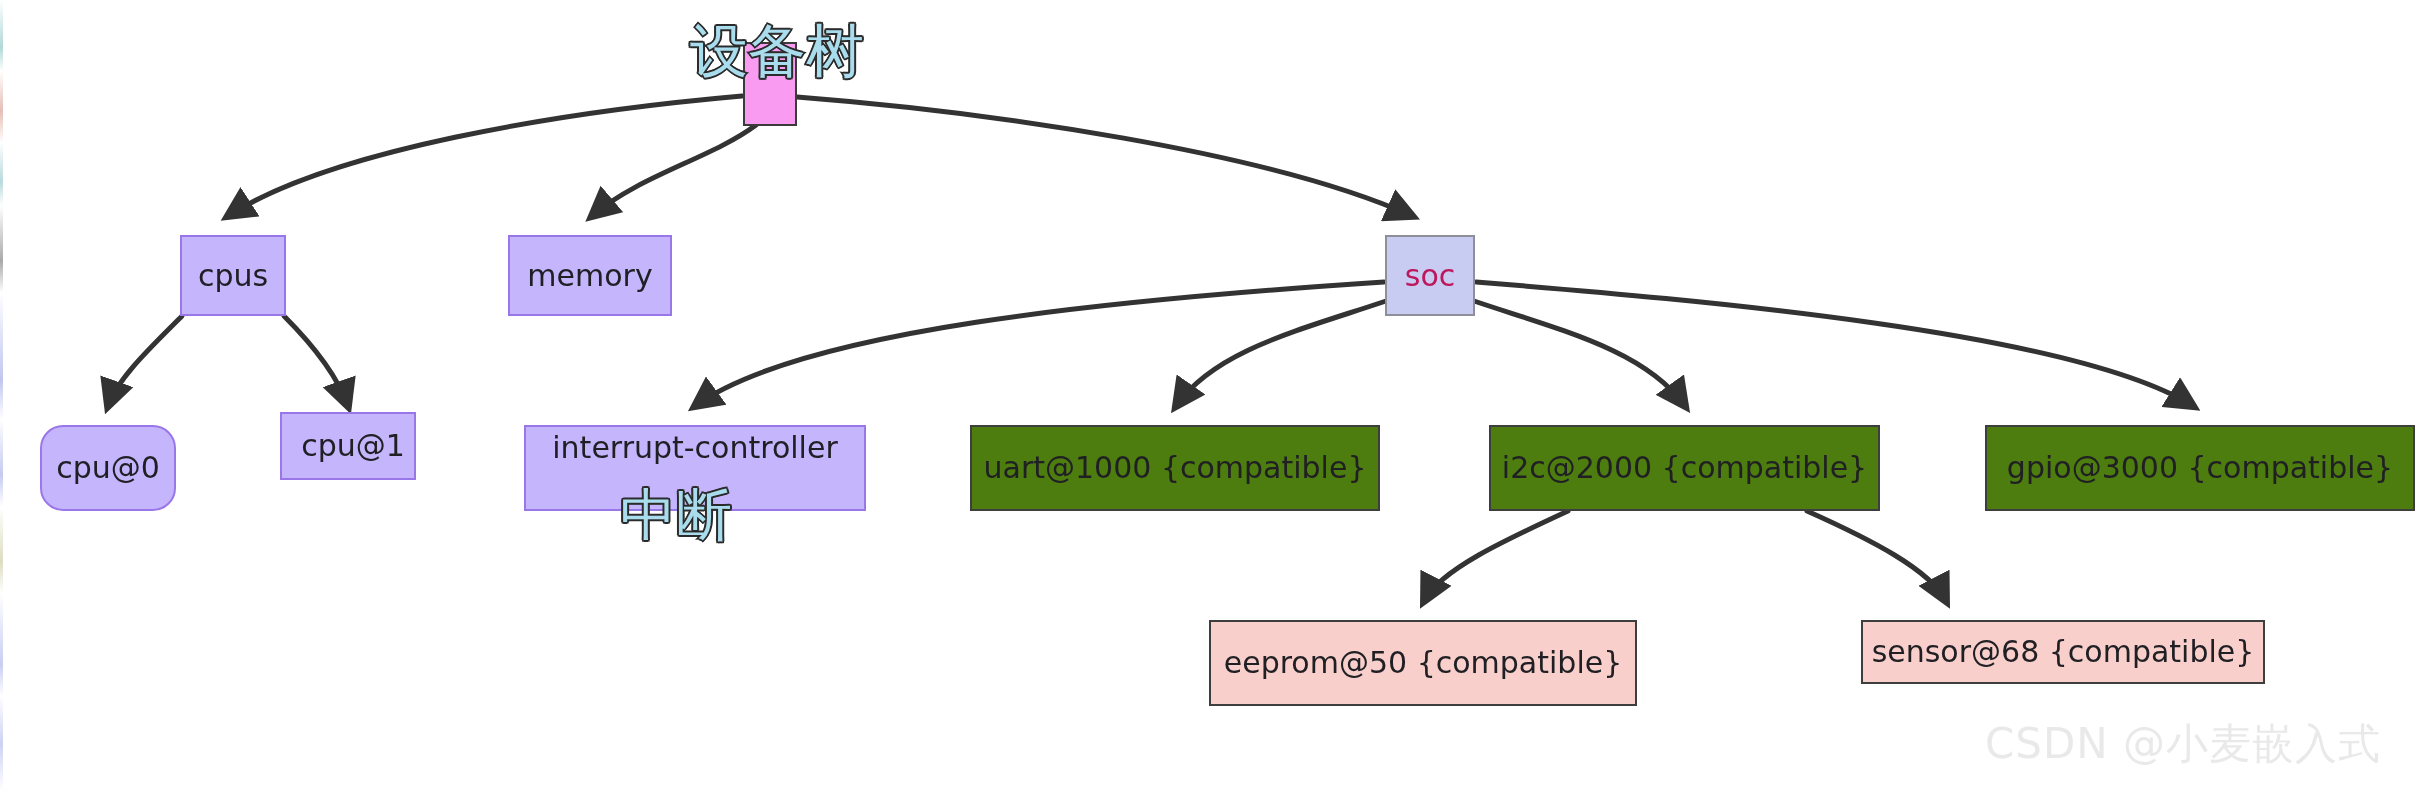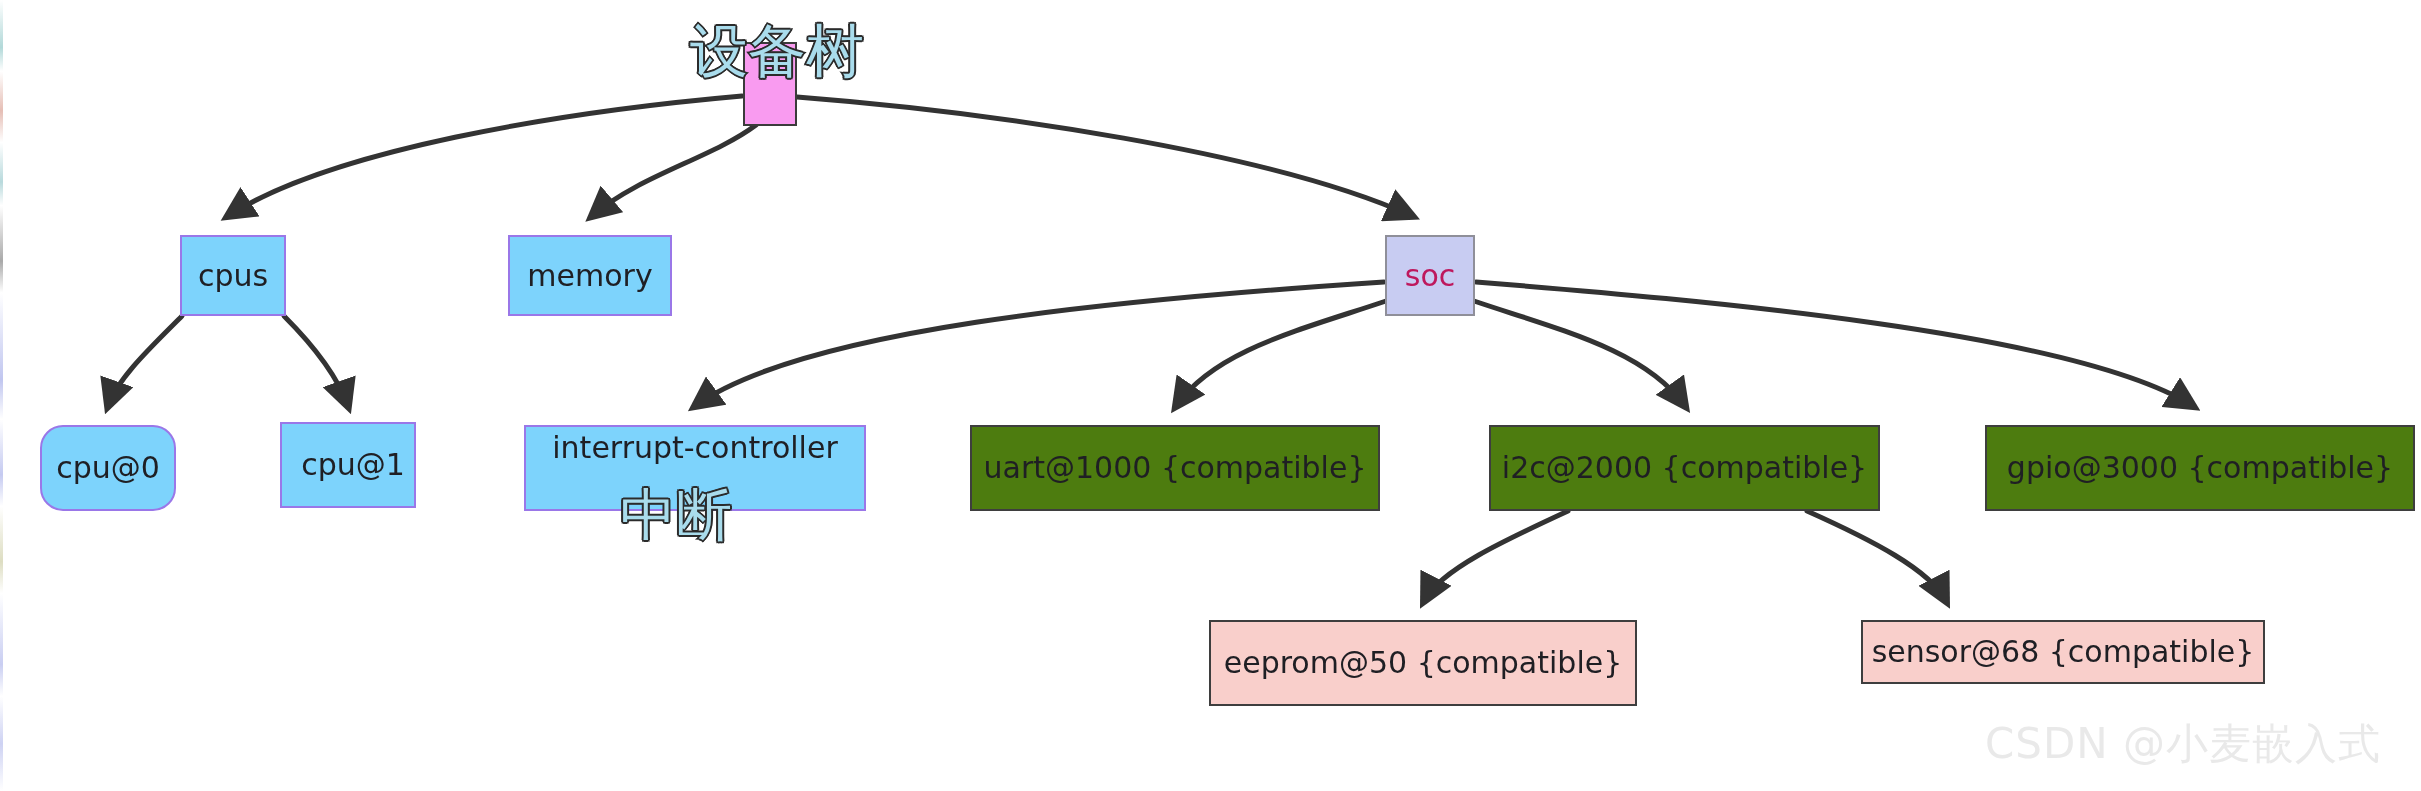--- a/index.html
+++ b/index.html
@@ -56,21 +56,21 @@
     align-items: center;
     justify-content: center;
     white-space: nowrap;
   }
   .node .label {
     line-height: 1;
   }
 
   
   .n-lav {
-    background: #7dd3fc;
+    background: #c4b5fd;
     border: 2px solid #9A77E8;
     color: #1f1f24;
     font-size: 30px;
   }
   
   .n-soc {
     background: #C8CCF2;
     border: 2px solid #8f8f99;
     color: #be185d;
     font-size: 30px;
@@ -186,21 +186,21 @@
   </div>
 
   <div class="node n-soc" style="left:1385px; top:235px; width:90px; height:81px;">
     <span class="label">soc</span>
   </div>
 
   <div class="node n-lav" style="left:40px; top:425px; width:136px; height:86px;border-radius:23px;">
     <span class="label">cpu@0</span>
   </div>
 
-  <div class="node n-lav" style="left:280px; top:422px; width:136px; height:86px;padding-left:10px;">
+  <div class="node n-lav" style="left:280px; top:412px; width:136px; height:68px;padding-left:10px;">
     <span class="label">cpu@1</span>
   </div>
 
   <div class="node n-lav" style="left:524px; top:425px; width:342px; height:86px; align-items:flex-start; padding-top:6px;">
     <span class="label">interrupt-controller</span>
   </div>
   <div id="irq-cjk" class="cjk-overlay">中断</div>
 
   <div class="node n-green" style="left:970px; top:425px; width:410px; height:86px;">
     <span class="label">uart@1000 {compatible}</span>

